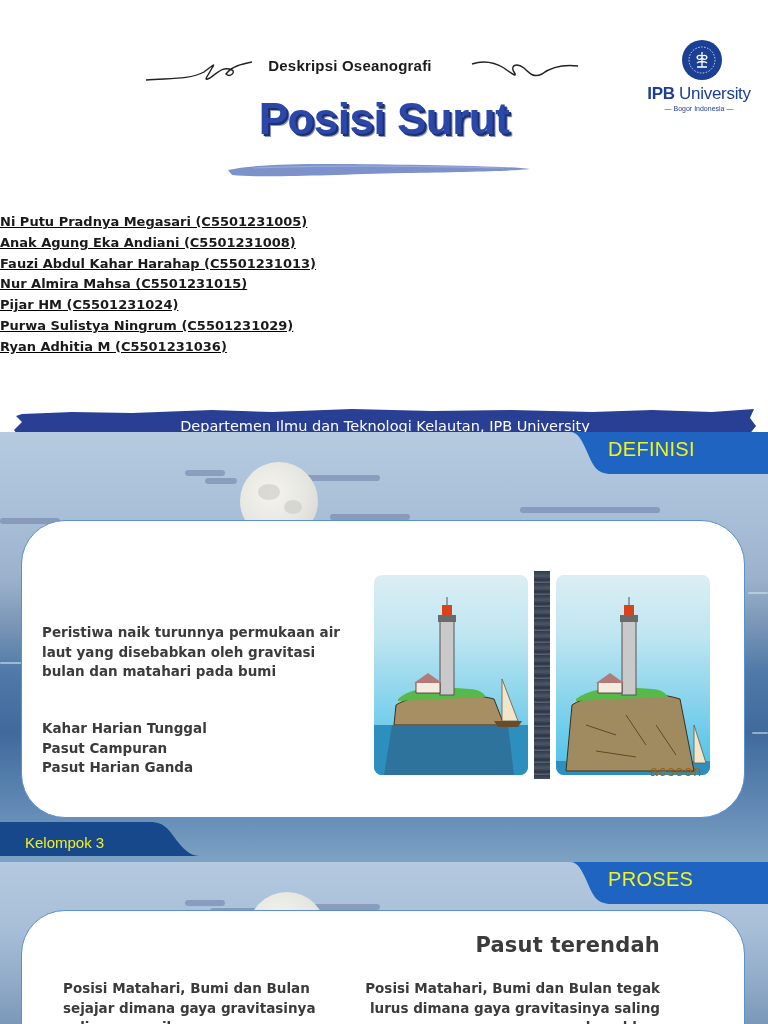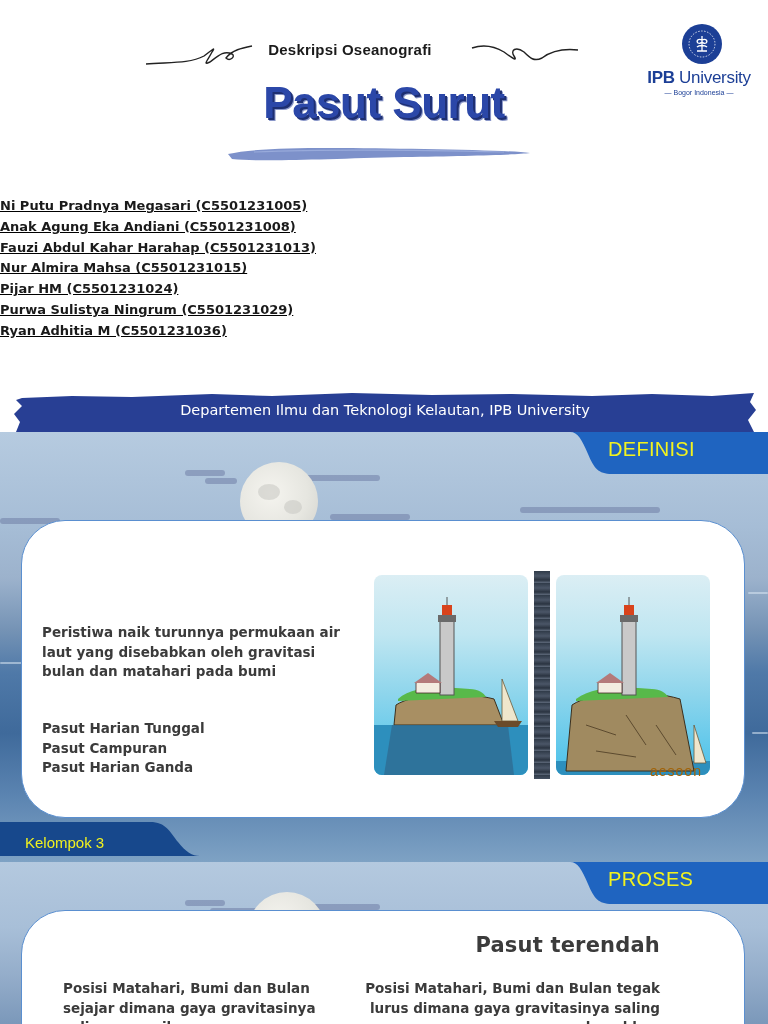--- a/index.html
+++ b/index.html
@@ -1,20 +1,20 @@
 <!DOCTYPE html>
 <html><head>
 <meta charset="utf-8">
 <style>
   * { box-sizing: border-box; margin: 0; padding: 0; }
   html, body { width: 768px; height: 1024px; overflow: hidden; background: #ffffff; }
   body { font-family: "DejaVu Sans", sans-serif; position: relative; }
 
   
-  .cover { position: absolute; left: 0; top: 0; width: 720px; height: 432px; background: #ffffff; }
+  .cover { position: absolute; left: 0; top: 16px; width: 720px; height: 432px; background: #ffffff; }
   .subtitle-row { position: absolute; top: 38px; left: 140px; width: 420px; height: 30px; }
   .squiggle { position: absolute; top: 4px; }
   .squiggle.left { left: 4px; }
   .squiggle.right { left: 330px; }
   .subtitle { position: absolute; left: 0; right: 0; top: 3px; text-align: center; font-family: "Liberation Sans", sans-serif; font-weight: bold; font-size: 15px; color: #1b1b1b; letter-spacing: 0.2px; }
   .main-title { position: absolute; top: 78px; left: 0; width: 768px; text-align: center; font-family: "Liberation Sans", sans-serif; font-weight: 900; font-size: 44px; color: #2b47a8; letter-spacing: -0.5px; text-shadow: 2px 2px 0 #1e2f72, 3px 3px 0 #8a97c9; }
   .brush { position: absolute; top: 144px; left: 224px; width: 310px; height: 20px; }
 
   .logo { position: absolute; top: 22px; left: 640px; width: 118px; height: 80px; }
   .logo-emblem { position: absolute; left: 42px; top: 2px; width: 40px; height: 40px; border-radius: 50%; background: #1c3f96; display: flex; align-items: center; justify-content: center; }
@@ -82,21 +82,21 @@
   <div class="subtitle-row">
     <svg class="squiggle left" width="110" height="26" viewBox="0 0 110 26">
       <path d="M2 22 C 25 20, 45 22, 60 14 C 68 8, 72 4, 68 10 C 64 18, 58 24, 66 20 C 74 14, 80 8, 88 12 C 92 14, 86 20, 82 16 C 88 8, 98 6, 108 4" fill="none" stroke="#222" stroke-width="1.4"></path>
     </svg>
     <div class="subtitle">Deskripsi Oseanografi</div>
     <svg class="squiggle right" width="110" height="26" viewBox="0 0 110 26">
       <path d="M2 6 C 14 2, 24 4, 34 10 C 42 16, 48 20, 44 14 C 40 8, 46 4, 54 10 C 60 16, 64 20, 72 16 C 80 10, 90 6, 108 8" fill="none" stroke="#222" stroke-width="1.4"></path>
     </svg>
   </div>
 
-  <h1 class="main-title">Pasut Surut</h1>
+  <h1 class="main-title">Posisi Surut</h1>
 
   <svg class="brush" viewBox="0 0 310 20" width="310" height="20">
     <path d="M4 10 C 40 2, 120 4, 200 5 C 250 6, 290 7, 306 9 C 290 11, 240 12, 180 13 C 100 15, 40 18, 8 15 Z" fill="#6f85c4" opacity="0.9"></path>
     <path d="M30 8 C 100 5, 200 6, 280 8" fill="none" stroke="#9fb0de" stroke-width="1.2" opacity="0.8"></path>
   </svg>
 
   <div class="logo">
     <div class="logo-emblem">
       <svg width="30" height="30" viewBox="0 0 30 30">
         <circle cx="15" cy="15" r="13" fill="none" stroke="#ffffff" stroke-width="0.8" stroke-dasharray="1.5 1.5"></circle>
@@ -147,21 +147,21 @@
   <div class="tab-label" style="top:0;">
     <svg width="228" height="42" viewBox="0 0 228 42">
       <path d="M30 0 L 228 0 L 228 42 L 72 42 C 58 42, 54 36, 48 22 C 42 8, 38 0, 30 0 Z" fill="#1f64c0"></path>
     </svg>
     <div class="tab-text">DEFINISI</div>
   </div>
 
   <div class="card">
     <p class="card-body desc">Peristiwa naik turunnya permukaan air laut yang disebabkan oleh gravitasi bulan dan matahari pada bumi</p>
     <div class="card-body types">
-      <div>Pasut Harian Tunggal</div>
+      <div>Kahar Harian Tunggal</div>
       <div>Pasut Campuran</div>
       <div>Pasut Harian Ganda</div>
     </div>
 
     <div class="illus">
 
       <div class="panel left">
         <svg width="154" height="200" viewBox="0 0 154 200">
           <path d="M0 150 L154 150 L154 200 L0 200 Z" fill="#2d8fbd"></path>
           <path d="M22 130 C 40 118, 90 116, 120 124 L 130 150 L 20 150 Z" fill="#a88f63" stroke="#3b2f1d" stroke-width="1"></path>

